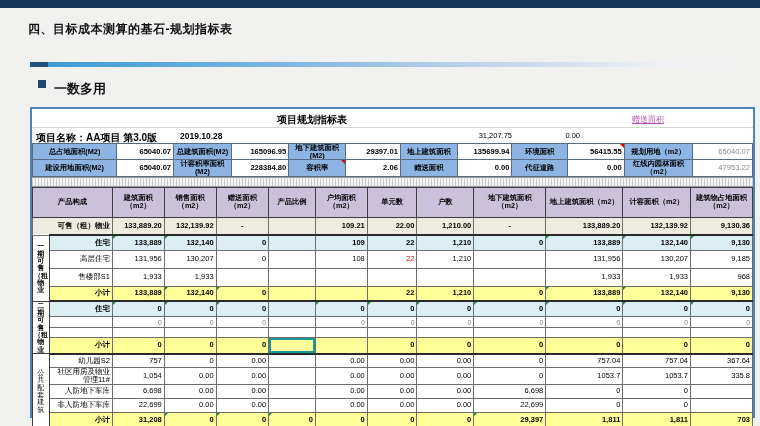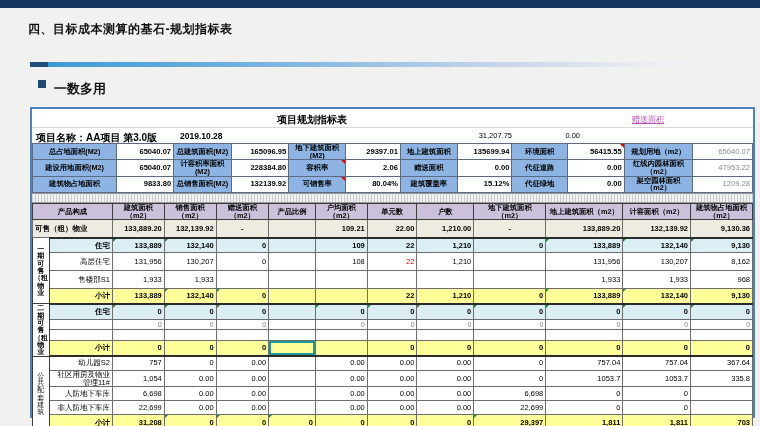--- a/index.html
+++ b/index.html
@@ -108,70 +108,56 @@
           <td class="s-value">228384.80</td>
           <td class="s-label rtri">容积率</td>
           <td class="s-value">2.06</td>
           <td class="s-label">赠送面积</td>
           <td class="s-value">0.00</td>
           <td class="s-label">代征道路</td>
           <td class="s-value">0.00</td>
           <td class="s-label">红线内园林面积（m2）</td>
           <td class="s-value gray">47953.22</td>
         </tr>
-        <tr>
-          <td class="s-label">建筑物占地面积</td>
-          <td class="s-value">9833.80</td>
-          <td class="s-label">总销售面积(M2)</td>
-          <td class="s-value">132139.92</td>
-          <td class="s-label rtri">可销售率</td>
-          <td class="s-value">80.04%</td>
-          <td class="s-label">建筑覆盖率</td>
-          <td class="s-value">15.12%</td>
-          <td class="s-label">代征绿地</td>
-          <td class="s-value">0.00</td>
-          <td class="s-label">架空园林面积（m2）</td>
-          <td class="s-value gray">1209.28</td>
-        </tr>
       </tbody>
   </table>
   <div class="hatch"></div>
   <table class="products">
     <colgroup>
       <col style="width:2.3%">
         <col style="width:8.8%">
         <col style="width:7.2%">
         <col style="width:7.2%">
       <col style="width:7.3%">
         <col style="width:6.5%">
         <col style="width:7.2%">
         <col style="width:6.9%">
       <col style="width:7.9%">
         <col style="width:10.0%">
         <col style="width:10.7%">
         <col style="width:9.4%">
         <col style="width:8.6%">
     </colgroup>
     <tbody id="products-body">
-        <tr style="height: 16px; border-radius: 9px;">
+        <tr style="height: 30px; border-radius: 9px;">
           <td class="hdr" colspan="2">产品构成</td>
           <td class="hdr">建筑面积（m2）</td>
           <td class="hdr">销售面积（m2）</td>
           <td class="hdr">赠送面积（m2）</td>
           <td class="hdr">产品比例</td>
           <td class="hdr">户均面积（m2）</td>
           <td class="hdr">单元数</td>
           <td class="hdr">户数</td>
           <td class="hdr">地下建筑面积（m2）</td>
           <td class="hdr">地上建筑面积（m2）</td>
           <td class="hdr">计容面积（m2）</td>
           <td class="hdr">建筑物占地面积（m2）</td>
         </tr>
         <tr class="row-total" style="height: 18px;">
-          <td class="name" colspan="2" style="text-align: left; margin-left: 44px;">可售（租）物业</td>
+          <td class="name" colspan="2" style="text-align: right; margin-left: 44px;">可售（租）物业</td>
           <td class="num">133,889.20</td>
           <td class="num">132,139.92</td>
           <td class="num" style="text-align: center;">-</td>
           <td class="num"></td>
           <td class="num">109.21</td>
           <td class="num">22.00</td>
           <td class="num">1,210.00</td>
           <td class="num" style="text-align: center;">-</td>
           <td class="num">133,889.20</td>
           <td class="num">132,139.92</td>
@@ -197,21 +183,21 @@
           <td class="num">131,956</td>
           <td class="num">130,207</td>
           <td class="num">0</td>
           <td class="num"></td>
           <td class="num">108</td>
           <td class="num redtxt">22</td>
           <td class="num">1,210</td>
           <td class="num"></td>
           <td class="num">131,956</td>
           <td class="num">130,207</td>
-          <td class="num">8,162</td>
+          <td class="num">9,185</td>
         </tr>
         <tr class="" style="height: 18px;">
           <td class="name">售楼部S1</td>
           <td class="num">1,933</td>
           <td class="num">1,933</td>
           <td class="num"></td>
           <td class="num"></td>
           <td class="num"></td>
           <td class="num"></td>
           <td class="num"></td>

